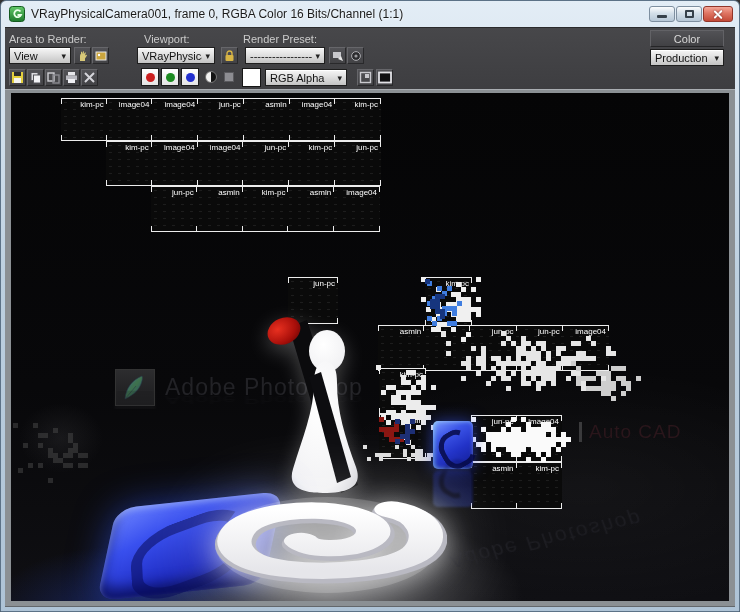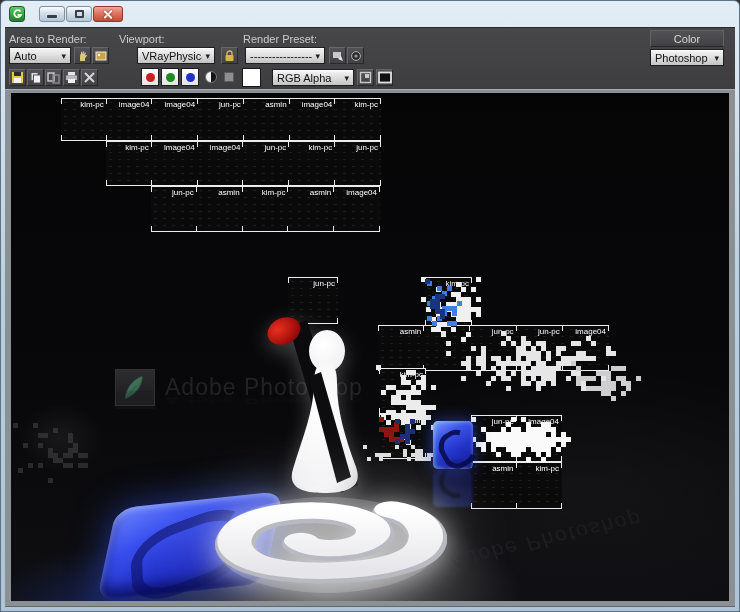--- a/index.html
+++ b/index.html
@@ -139,40 +139,41 @@
     <svg class="app-icon" viewBox="0 0 16 16">
       <defs>
           <linearGradient id="gi" x1="0" y1="0" x2="0" y2="1">
         <stop offset="0" stop-color="#63c96a"></stop>
             <stop offset="1" stop-color="#1d7a2c"></stop>
       </linearGradient>
         </defs>
       <rect x="0.5" y="0.5" width="15" height="15" rx="3" fill="url(#gi)" stroke="#145a20"></rect>
       <path d="M11.5,5.5 a3.5,3.5 0 1 0 0.5,3.5 h-3.5" fill="none" stroke="#eaffea" stroke-width="1.8"></path>
     </svg>
+    <div class="title-text">VRayPhysicalCamera001, frame 0, RGBA Color 16 Bits/Channel (1:1)</div>
     <div class="winbtns">
       <div class="wb">
           <span class="dash"></span>
         </div>
       <div class="wb">
           <span class="box"></span>
         </div>
       <div class="wb close">
           <span class="x"></span>
         </div>
     </div>
   </div>
 
   <div class="toolbar">
     <div class="lbl" style="left:4px;top:5px">Area to Render:</div>
-    <div class="lbl" style="left:114px;top:5px">Viewport:</div>
+    <div class="lbl" style="left:139px;top:5px">Viewport:</div>
     <div class="lbl" style="left:238px;top:5px">Render Preset:</div>
 
     <div class="sel" style="left:4px;top:19px;width:62px">
-        <span>Auto</span>
+        <span>View</span>
       </div>
     <div class="ibtn" style="left:69px;top:19px">
       <svg width="12" height="12" viewBox="0 0 12 12">
           <path d="M3,11 L3,6 Q3,4 4,4 L4,2 Q4.5,1 5,2 L5,4 L6,1.5 Q6.5,0.8 7,1.5 L6.8,4 L8,2.5 Q8.7,2 8.8,3 L8,5.5 L9.5,4.8 Q10.3,4.8 9.8,5.8 L8,8.5 L8,11 Z" fill="#d8c878"></path>
         </svg>
     </div>
     <div class="ibtn" style="left:87px;top:19px">
       <svg width="12" height="12" viewBox="0 0 12 12">
           <rect x="1" y="2" width="10" height="8" fill="#caa53d" stroke="#e8e8e8" stroke-width="1"></rect>
           <circle cx="4" cy="5" r="1.2" fill="#fff"></circle>
@@ -200,21 +201,21 @@
     </div>
     <div class="ibtn" style="left:342px;top:19px">
       <svg width="12" height="12" viewBox="0 0 12 12">
           <circle cx="6" cy="6" r="4.4" fill="#2b2b2e" stroke="#aeaeb2"></circle>
           <circle cx="6" cy="6" r="1.6" fill="#9a9a9e"></circle>
         </svg>
     </div>
 
     <div class="btn-render">Color</div>
     <div class="sel" style="left:645px;top:21px;width:74px">
-        <span>Photoshop</span>
+        <span>Production</span>
       </div>
 
     <div class="ibtn" style="left:4px;top:41px">
       <svg width="13" height="13" viewBox="0 0 13 13">
           <rect x="1" y="1" width="11" height="11" fill="#e3cf3e"></rect>
           <rect x="3" y="1" width="7" height="4" fill="#2c2c2e"></rect>
           <rect x="3" y="7" width="7" height="5" fill="#f5f5f0"></rect>
         </svg>
     </div>
     <div class="ibtn" style="left:22px;top:41px">
@@ -247,21 +248,21 @@
       </div>
     <div class="chanbtn" style="left:156px;top:40px">
         <span class="dot" style="background:#1d8b22"></span>
       </div>
     <div class="chanbtn" style="left:176px;top:40px">
         <span class="dot" style="background:#2330cf"></span>
       </div>
     <div class="mono-ic" style="left:200px;top:43px"></div>
     <div class="alpha-ic" style="left:219px;top:44px"></div>
     <div class="swatch" style="left:237px;top:40px"></div>
-    <div class="sel" style="left:267px;top:41px;width:82px">
+    <div class="sel" style="left:260px;top:41px;width:82px">
         <span>RGB Alpha</span>
       </div>
     <div class="ibtn" style="left:352px;top:41px">
       <svg width="13" height="13" viewBox="0 0 13 13">
           <rect x="1.5" y="1.5" width="10" height="10" fill="none" stroke="#c9c9ce" stroke-width="1.4"></rect>
           <rect x="6" y="3" width="4" height="4" fill="#c9c9ce"></rect>
         </svg>
     </div>
     <div class="ibtn" style="left:371px;top:41px">
       <svg width="14" height="13" viewBox="0 0 14 13">
@@ -286,20 +287,24 @@
               </defs>
             <path d="M20,2 C10,6 4,14 3,25 C9,22 16,18 19,10 C20,7 21,4 20,2 Z M3,25 L14,12" fill="url(#fg)" stroke="#2c4c6a" stroke-width=".6" opacity=".55"></path>
           </svg>
         </div>
         <div class="ps-text">Adobe Photoshop</div>
       </div>
       <div class="ps-refl ps-block">
         <div class="ps-logo"></div>
         <div class="ps-text">Adobe Photoshop</div>
       </div>
+      <div class="acad-text">
+          <i></i>
+          <span>Auto CAD</span>
+        </div>
       <div class="br-refl">Adobe Photoshop</div>
 
       <div class="strip" style="left:50px;top:5px;width:320px;height:43px">
           <div class="seg">
             <span>kim-pc</span>
           </div>
           <div class="seg">
             <span>image04</span>
           </div>
           <div class="seg">

